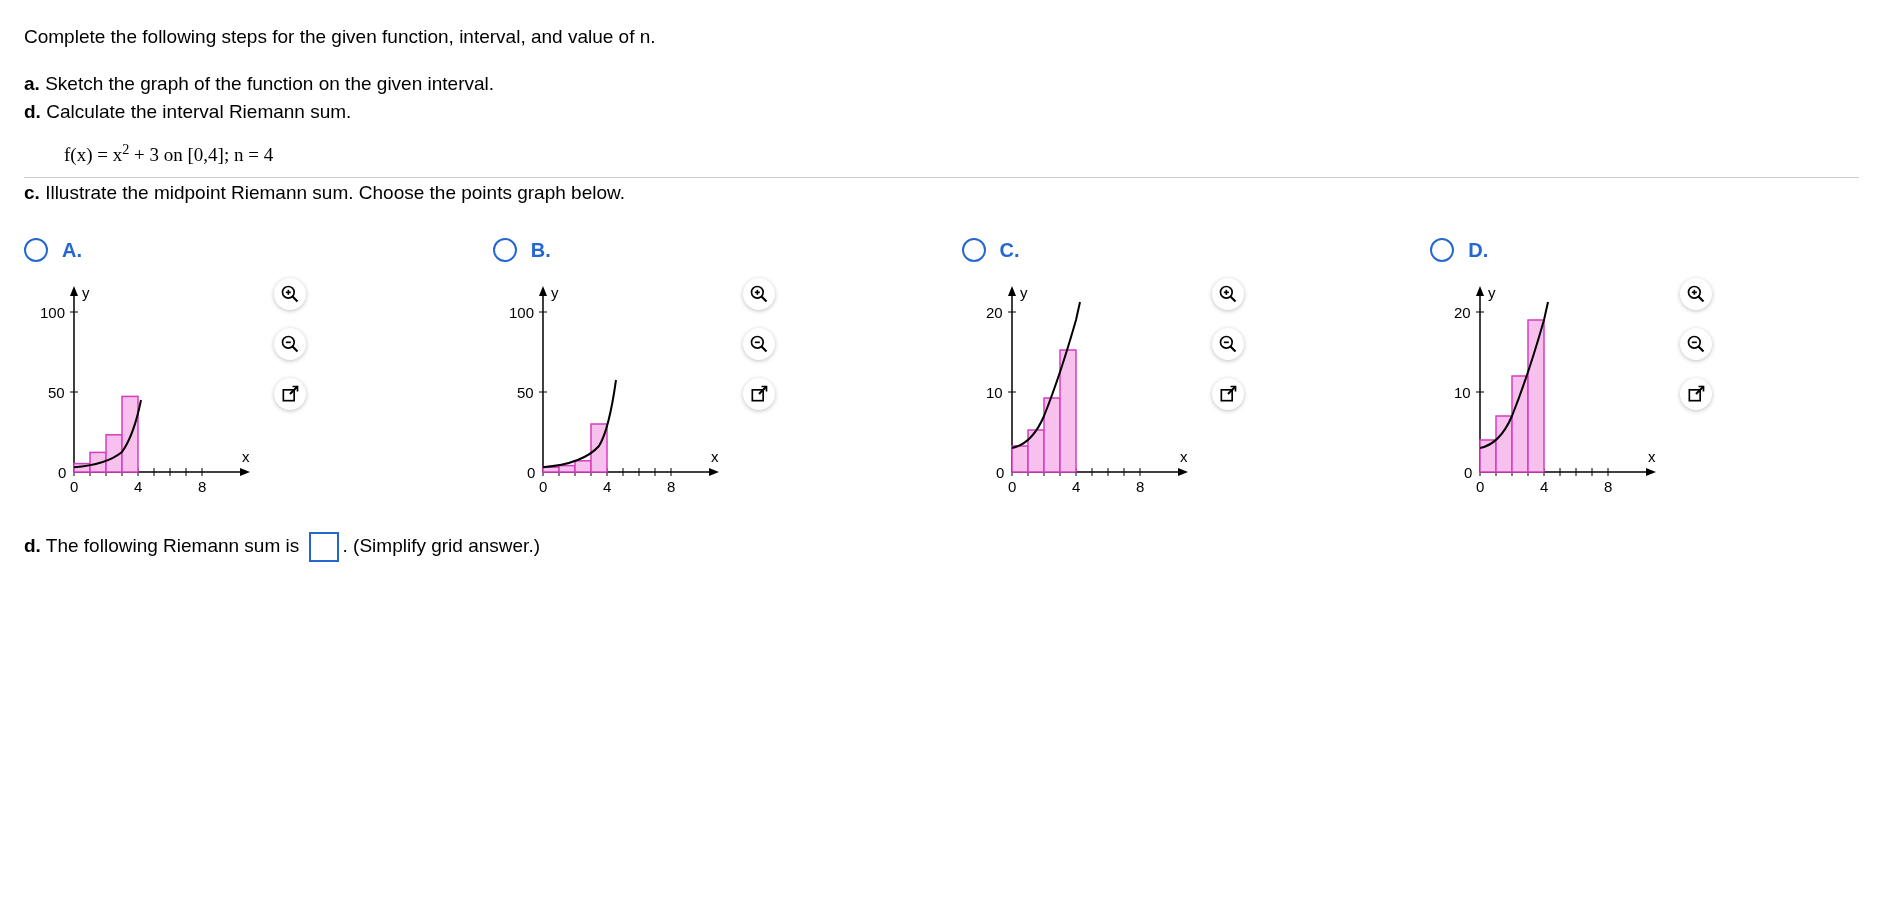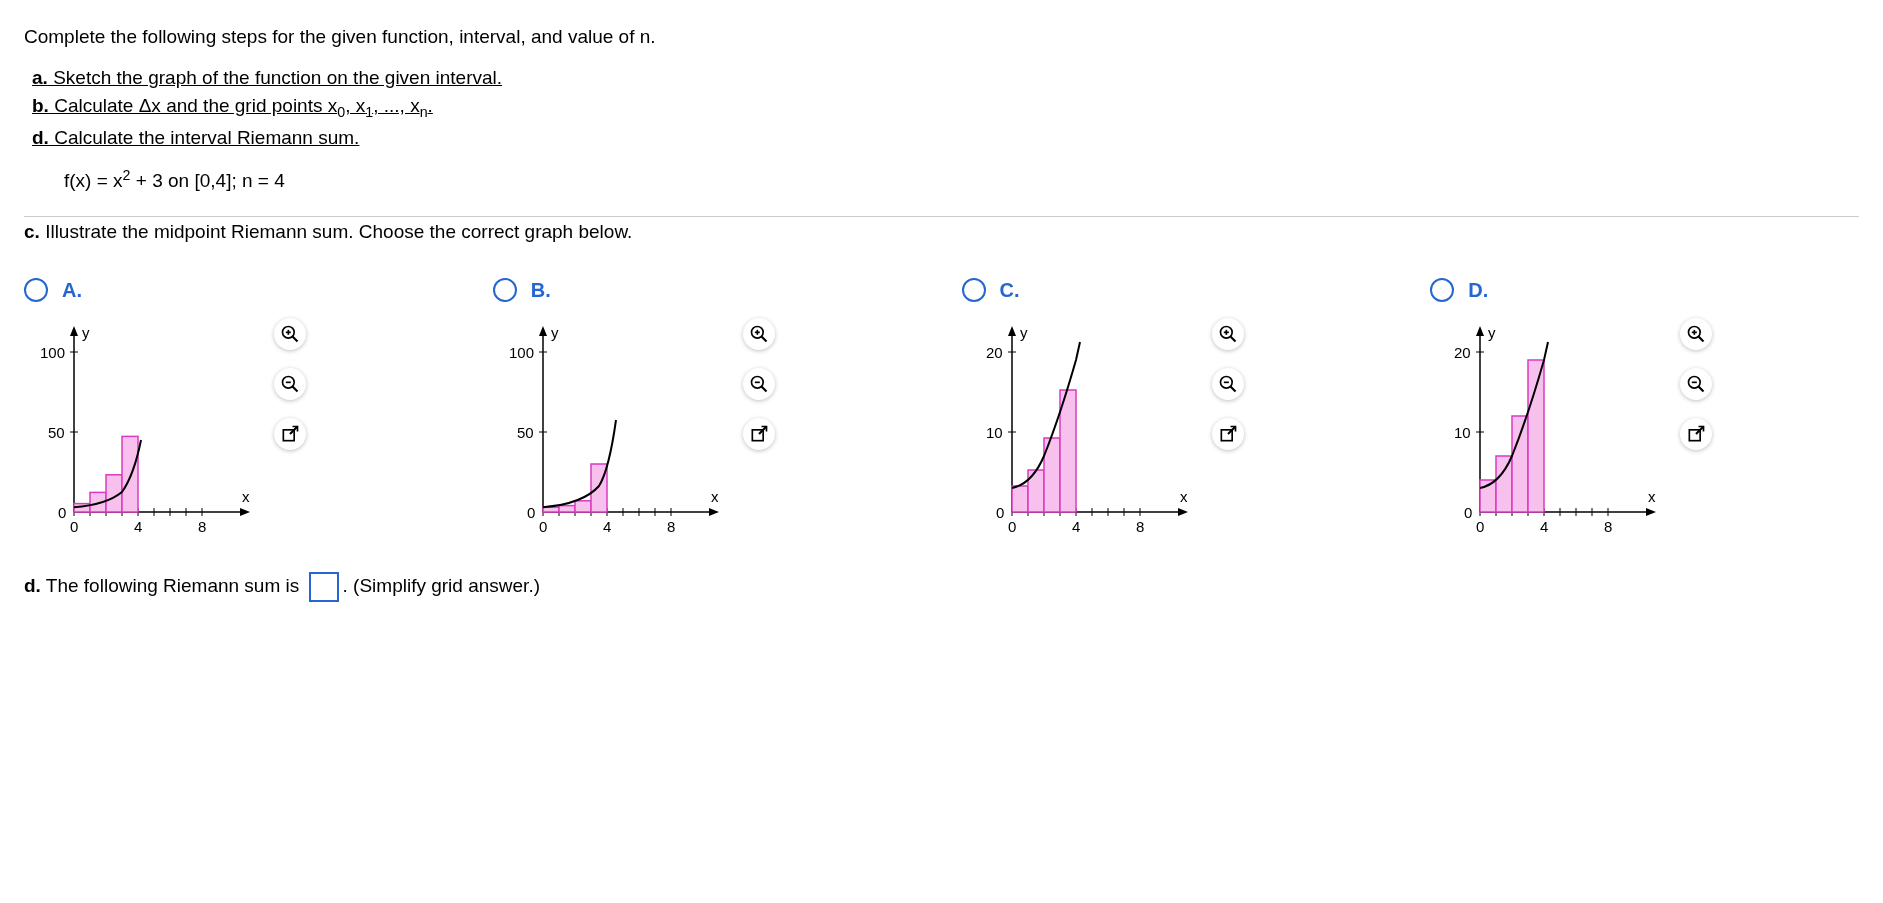--- a/index.html
+++ b/index.html
@@ -4,44 +4,44 @@
 <style>
   body {
     font-family: Arial, Helvetica, sans-serif;
     font-size: 19px;
     color: #000;
     margin: 0;
     padding: 24px;
     line-height: 1.4;
   }
   .question-intro {
-    margin-bottom: 14px;
+    margin-bottom: 20px;
   }
   .steps {
     margin-bottom: 14px;
   }
   .steps div {
-    margin: 2px 8px;
-    text-decoration: underline;
+    margin: 2px 0;
   }
   .step-label {
     font-weight: bold;
   }
   .sub {
     font-size: 0.75em;
     vertical-align: sub;
   }
   .sup {
     font-size: 0.75em;
     vertical-align: super;
   }
   .func-def {
     margin-left: 40px;
     margin-top: 14px;
-    margin-bottom: 22px;
+    margin-bottom: 8px;
+    font-family: Liberation Serif, serif;
   }
   .section-c-header {
     border-top: 1px solid #ccc;
     padding-top: 2px;
   }
   .choices-row {
     display: flex;
     gap: 40px;
     margin-top: 30px;
   }
@@ -116,33 +116,30 @@
 </head>
 <body>
 
 <div class="question-intro">Complete the following steps for the given function, interval, and value of n.</div>
 
 <div class="steps">
   <div>
     <span class="step-label">a.</span><span> Sketch the graph of the function on the given interval.</span>
   </div>
   <div>
-    <span class="step-label">b.</span><span> Calculate Δx and the grid points x</span><span class="sub">0</span><span>, x</span><span class="sub">1</span><span>, ..., x</span><span class="sub">n</span><span>.</span>
-  </div>
-  <div>
     <span class="step-label">d.</span><span> Calculate the interval Riemann sum.</span>
   </div>
 </div>
 
 <div class="func-def">
   <span>f(x) = x</span><span class="sup">2</span><span> + 3 on [0,4]; n = 4</span>
 </div>
 
 <div class="section-c-header">
-  <span class="step-label">c.</span><span> Illustrate the midpoint Riemann sum. Choose the correct graph below.</span>
+  <span class="step-label">c.</span><span> Illustrate the midpoint Riemann sum. Choose the points graph below.</span>
 </div>
 
 <div class="choices-row">
 
   <div class="choice">
     <div class="choice-header">
       <div class="radio-circle"></div>
       <span class="choice-letter">A.</span>
     </div>
     <div class="choice-body">

